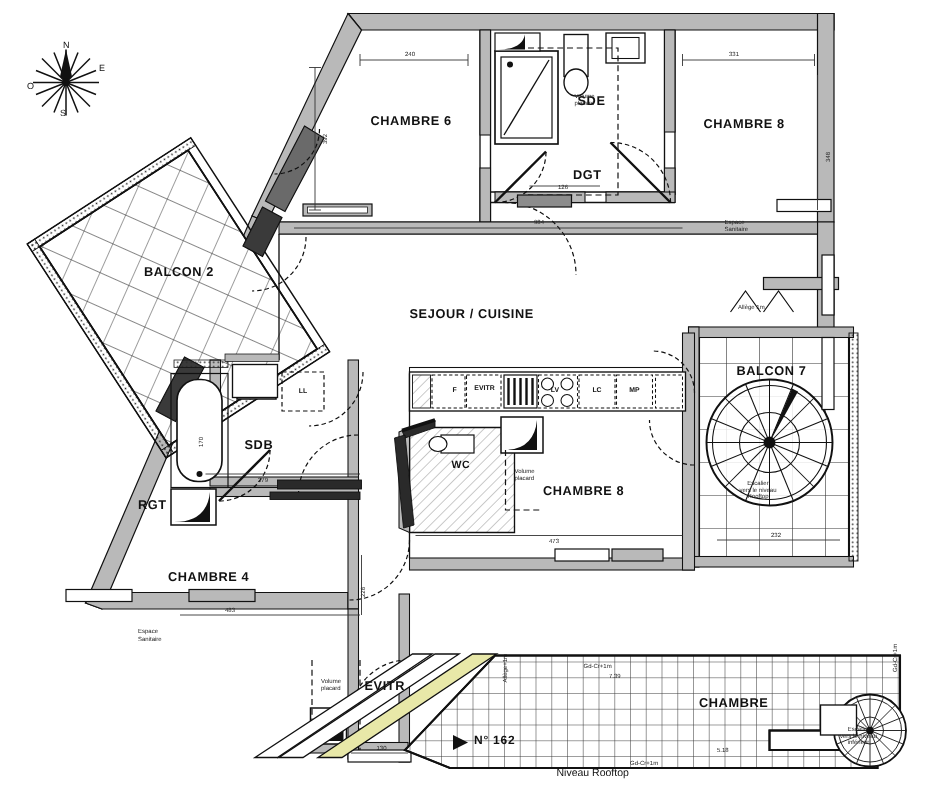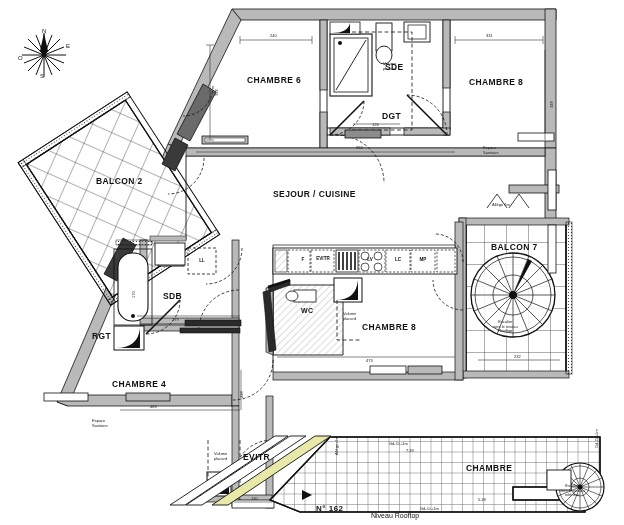--- a/index.html
+++ b/index.html
@@ -9,21 +9,21 @@
   svg#canvas{position:absolute;left:0;top:0;width:624px;height:525px;}
   .lbl{position:absolute;font-weight:bold;letter-spacing:.4px;color:#111;
        white-space:nowrap;}
   .room{font-size:8.5px;}
   .room-sm{font-size:7px;}
   .tiny{font-size:3.6px;font-weight:normal;color:#333;line-height:1.15;}
   .dim{position:absolute;font-size:4px;color:#222;white-space:nowrap;}
   .appl{position:absolute;font-size:4.6px;font-weight:bold;color:#111;
         text-align:center;white-space:nowrap;}
   .compass{position:absolute;font-size:6px;font-weight:normal;color:#111;}
-  .unit{position:absolute;font-size:8px;font-weight:bold;letter-spacing:.5px;margin-top:15px;}
+  .unit{position:absolute;font-size:8px;font-weight:bold;letter-spacing:.5px;}
   .niveau{position:absolute;font-size:7px;color:#111;}
   .rot90{transform:rotate(-90deg);transform-origin:left top;}
 </style>
 </head>
 <body>
 
 <div id="plan">
 
 <svg id="canvas" viewBox="0 0 624 525">
   <defs>
@@ -383,21 +383,21 @@
     </g>
     <path d="M0 -22 L4 -4 L0 0 L-4 -4 Z" fill="#111"></path>
     <circle cx="0" cy="0" r="2.5" fill="#111"></circle>
   </g>
 </svg>
 
 <div class="lbl room" style="left:247px;top:75px">CHAMBRE 6</div>
 <div class="lbl room" style="left:385px;top:62px">SDE</div>
 <div class="lbl room" style="left:469px;top:77px">CHAMBRE 8</div>
 <div class="lbl room" style="left:382px;top:111px">DGT</div>
-<div class="lbl room" style="left:273px;top:189px">SEJOUR / CUISINE</div>
+<div class="lbl room" style="left:273px;top:204px">SEJOUR / CUISINE</div>
 <div class="lbl room" style="left:96px;top:176px">BALCON 2</div>
 <div class="lbl room" style="left:491px;top:242px">BALCON 7</div>
 <div class="lbl room" style="left:163px;top:291px">SDB</div>
 <div class="lbl room" style="left:92px;top:331px">RGT</div>
 <div class="lbl room-sm" style="left:301px;top:307px">WC</div>
 <div class="lbl room" style="left:362px;top:322px">CHAMBRE 8</div>
 <div class="lbl room" style="left:112px;top:379px">CHAMBRE 4</div>
 <div class="lbl room" style="left:243px;top:452px">EVITR</div>
 <div class="lbl room" style="left:466px;top:463px">CHAMBRE</div>
 

